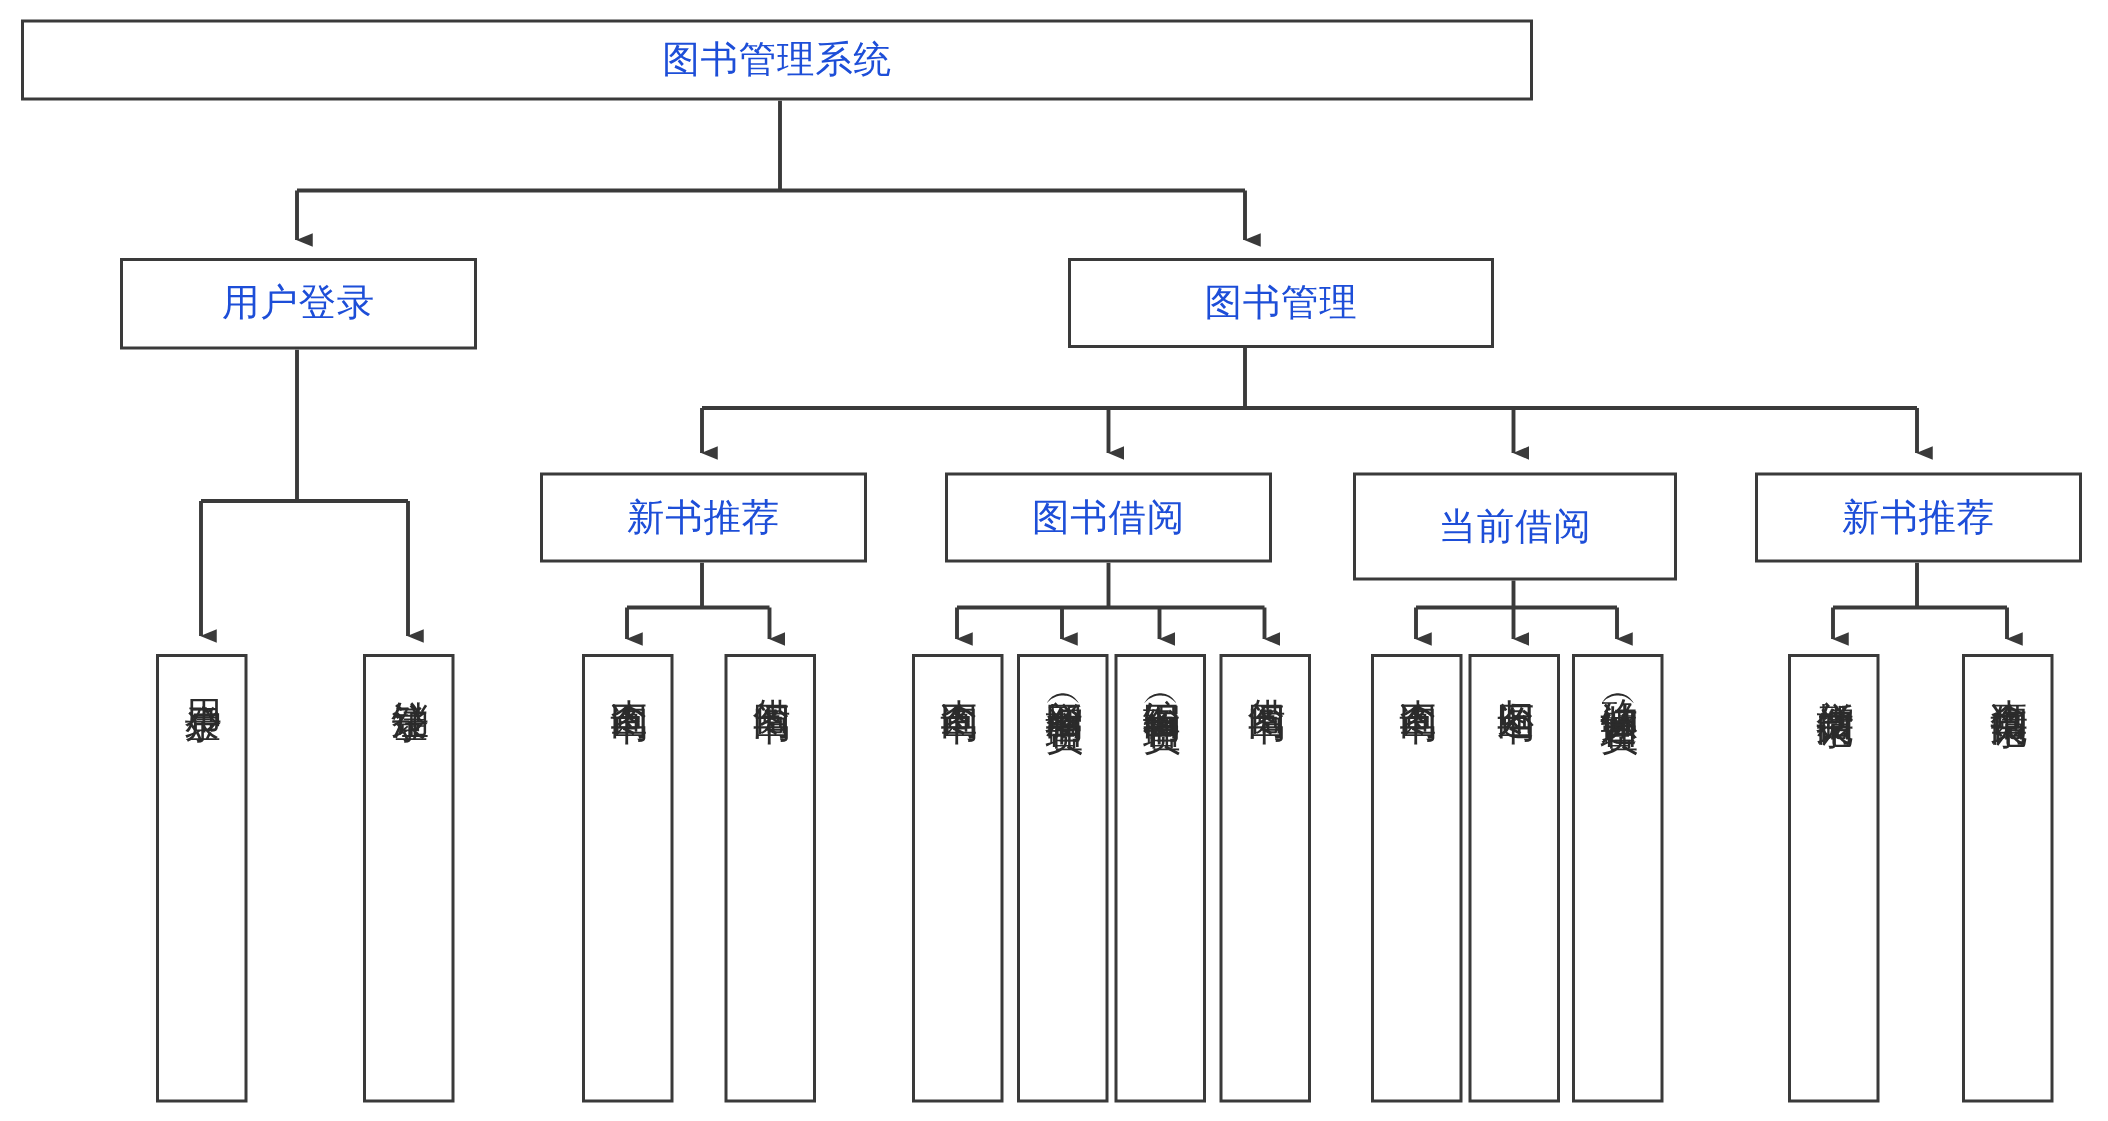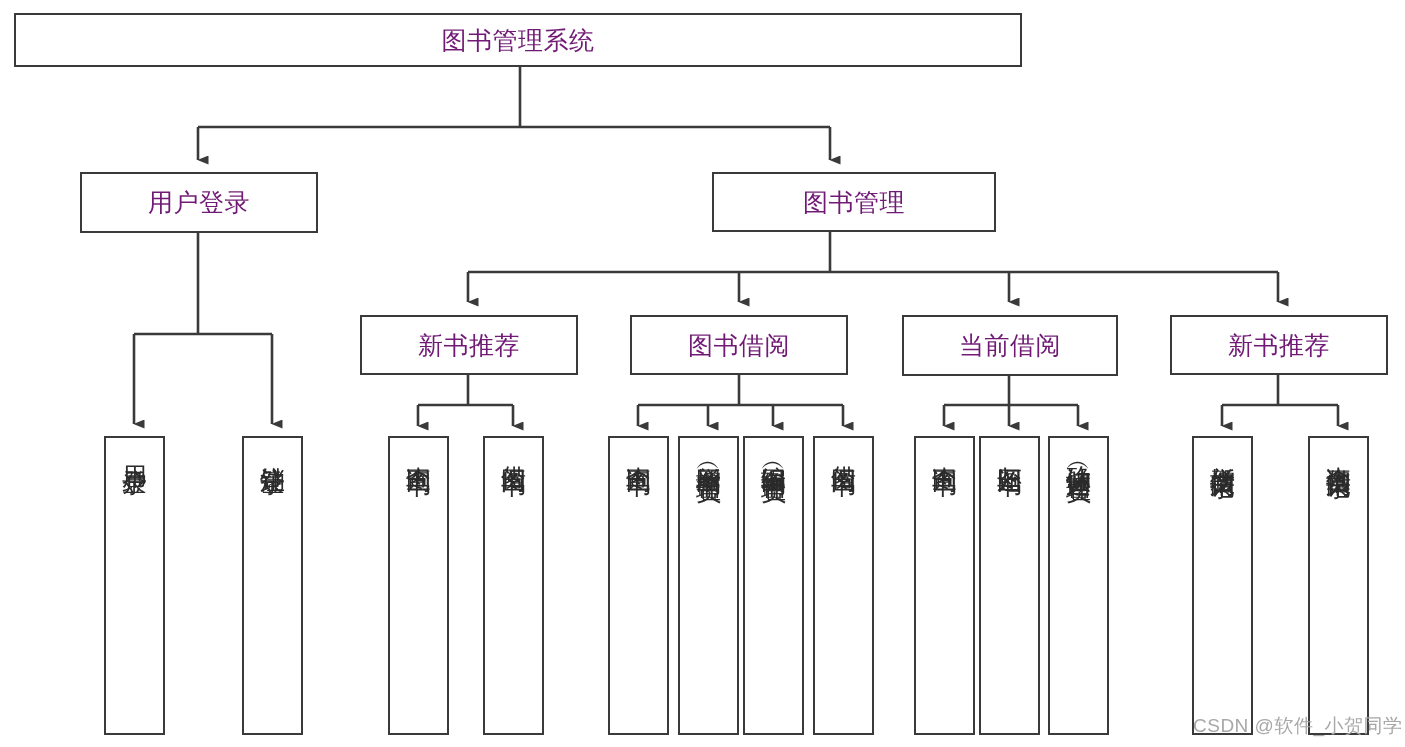--- a/index.html
+++ b/index.html
@@ -30,21 +30,21 @@
     box-sizing: border-box;
     background: #ffffff;
     border: 2.5px solid #3a3a3a;
     display: flex;
     align-items: center;
     justify-content: center;
     overflow: hidden;
   }
   .node.horiz .label {
     font-size: 25px;
-    color: #701a75;
+    color: #1d4ed8;
     line-height: 1.15;
     letter-spacing: 0.5px;
     white-space: nowrap;
   }
   .node.vert {
     align-items: flex-start;
     justify-content: center;
     padding-top: 8px;
   }
   .node.vert .label {
@@ -129,21 +129,21 @@
   <div class="node horiz" style="left:712px; top:172px; width:284px; height:60px;">
     <span class="label">图书管理</span>
   </div>
 
   <div class="node horiz" style="left:360px; top:315px; width:218px; height:60px;">
     <span class="label">新书推荐</span>
   </div>
   <div class="node horiz" style="left:630px; top:315px; width:218px; height:60px;">
     <span class="label">图书借阅</span>
   </div>
-  <div class="node horiz" style="left:902px; top:315px; width:216px; height:61px;">
+  <div class="node horiz" style="left:902px; top:315px; width:216px; height:72px;">
     <span class="label">当前借阅</span>
   </div>
   <div class="node horiz" style="left:1170px; top:315px; width:218px; height:60px;">
     <span class="label">新书推荐</span>
   </div>
 
   <div class="node vert" style="left:104px; top:436px; width:61px; height:299px;">
     <span class="label">用户登录</span>
   </div>
   <div class="node vert" style="left:242px; top:436px; width:61px; height:299px;">
@@ -180,15 +180,14 @@
     <span class="label">确认归还（管理员）</span>
   </div>
 
   <div class="node vert" style="left:1192px; top:436px; width:61px; height:299px;">
     <span class="label">新增借阅记录</span>
   </div>
   <div class="node vert" style="left:1308px; top:436px; width:61px; height:299px;">
     <span class="label">查询借阅记录</span>
   </div>
 
-  <div class="watermark" style="left:1193px; top:713px;">CSDN @软件_小贺同学</div>
 
 </div>
 
 </body></html>

